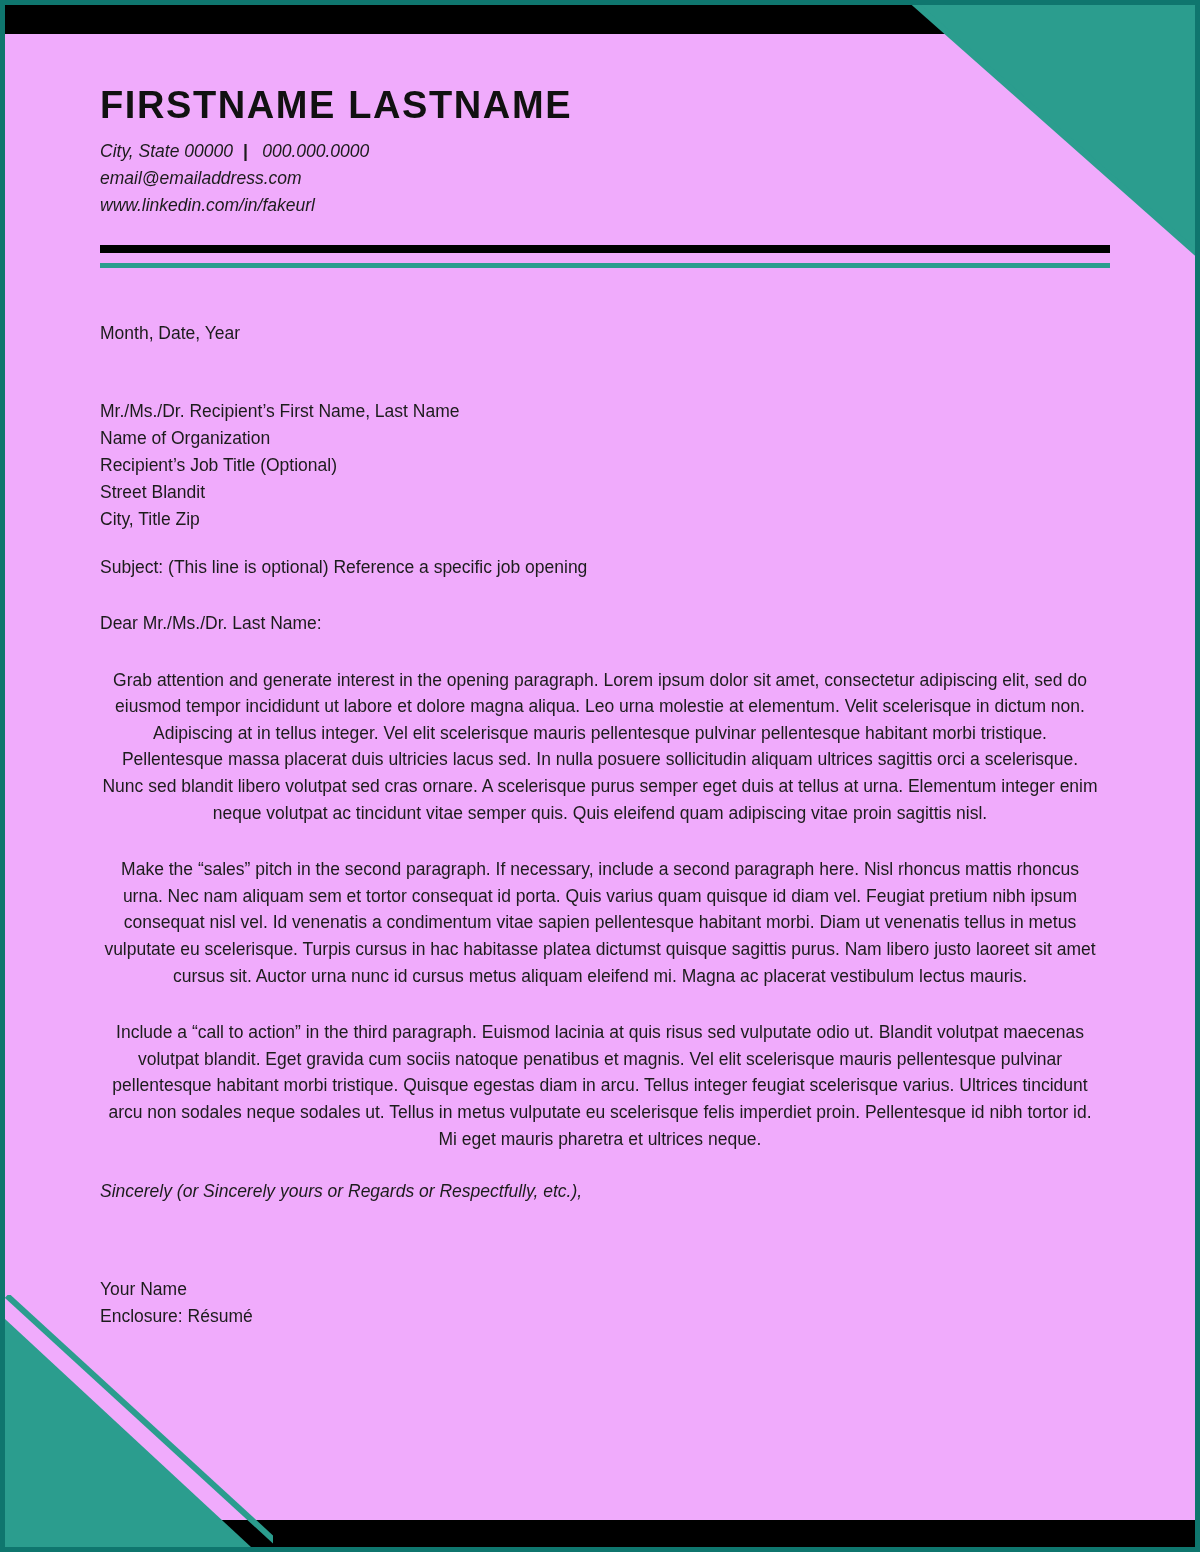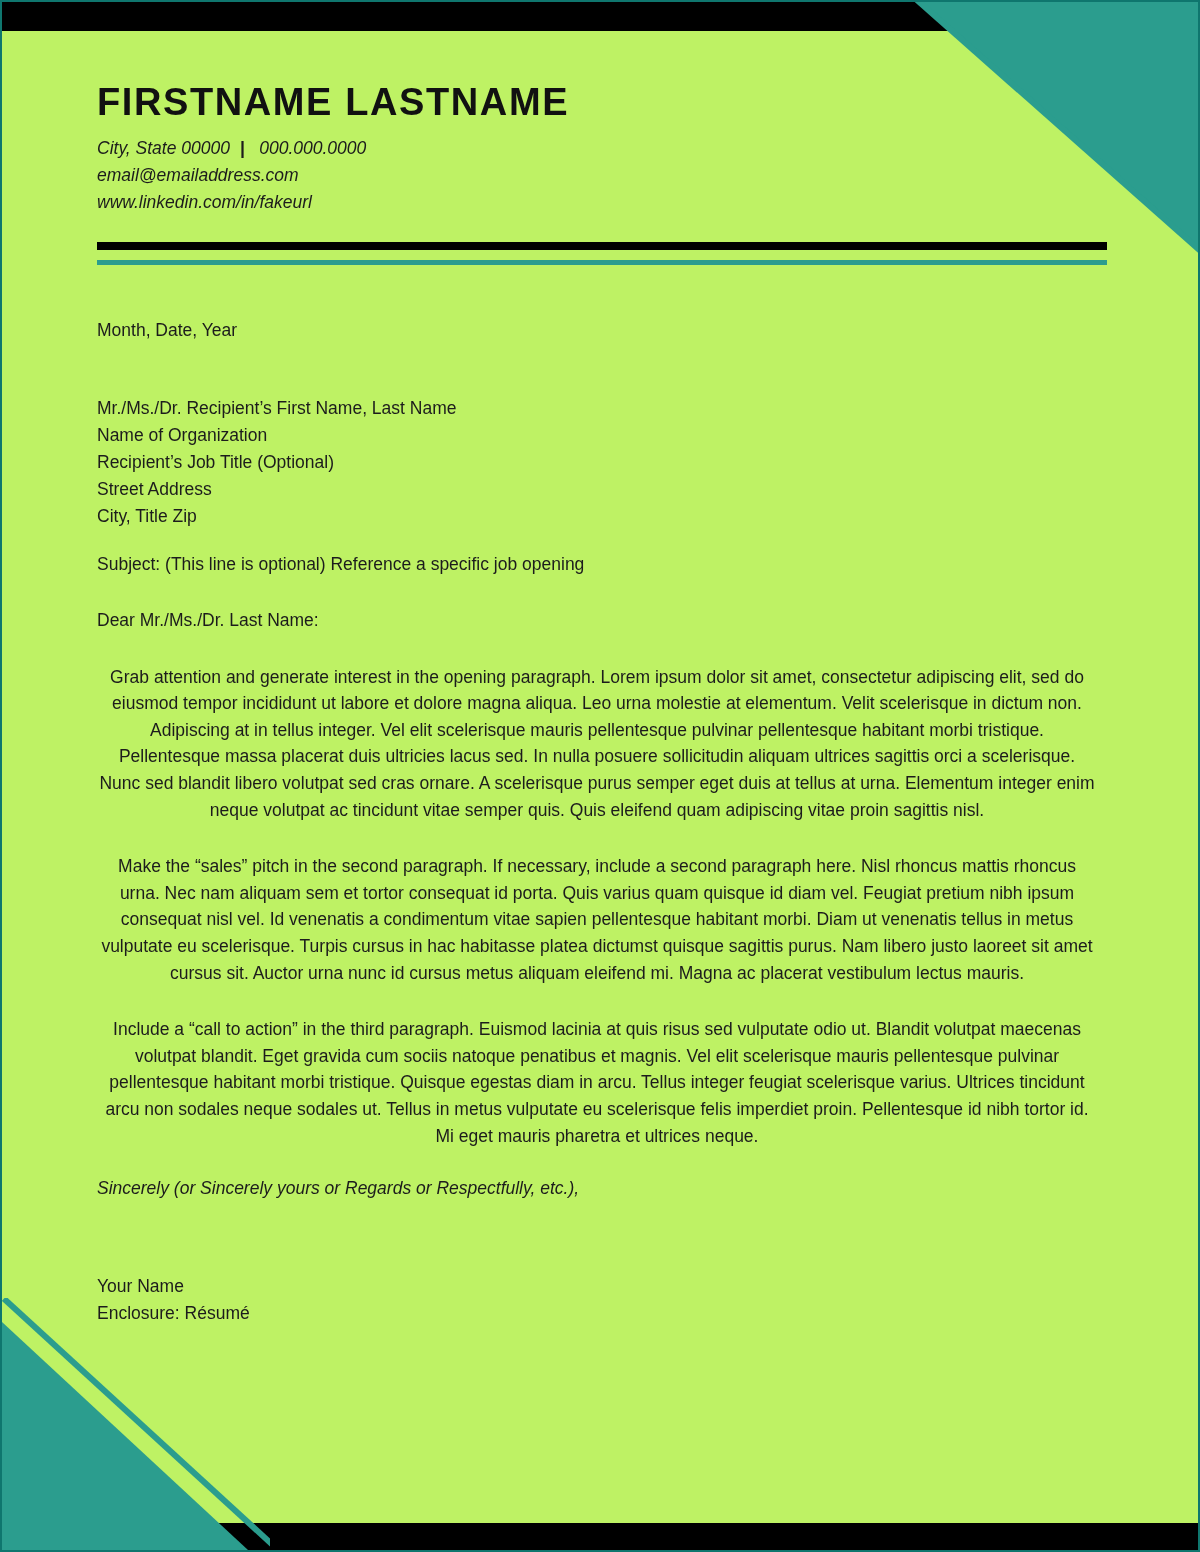--- a/index.html
+++ b/index.html
@@ -8,23 +8,23 @@
     background: #ffffff;
   }
   body {
     font-family: "Liberation Sans", sans-serif;
   }
 
   .page {
     position: relative;
     width: 1200px;
     height: 1552px;
-    background: #bef264;
+    background: #f0abfc;
     box-sizing: border-box;
-    border: 2px solid #0f766e;
+    border: 5px solid #0f766e;
     overflow: hidden;
   }
 
   
   .bar-top {
     position: absolute;
     left: 0;
     top: 0;
     width: 1200px;
     height: 29px;
@@ -207,21 +207,21 @@
     </div>
 
     <div class="letter">
 
       <div class="date">Month, Date, Year</div>
 
       <div class="recipient">
         <div>Mr./Ms./Dr. Recipient’s First Name, Last Name</div>
         <div>Name of Organization</div>
         <div>Recipient’s Job Title (Optional)</div>
-        <div>Street Address</div>
+        <div>Street Blandit</div>
         <div>City, Title Zip</div>
       </div>
 
       <div class="subject">Subject: (This line is optional) Reference a specific job opening</div>
 
       <div class="salutation">Dear Mr./Ms./Dr. Last Name:</div>
 
       <p class="para">Grab attention and generate interest in the opening paragraph. Lorem ipsum dolor sit amet, consectetur adipiscing elit, sed do eiusmod tempor incididunt ut labore et dolore magna aliqua. Leo urna molestie at elementum. Velit scelerisque in dictum non. Adipiscing at in tellus integer. Vel elit scelerisque mauris pellentesque pulvinar pellentesque habitant morbi tristique. Pellentesque massa placerat duis ultricies lacus sed. In nulla posuere sollicitudin aliquam ultrices sagittis orci a scelerisque. Nunc sed blandit libero volutpat sed cras ornare. A scelerisque purus semper eget duis at tellus at urna. Elementum integer enim neque volutpat ac tincidunt vitae semper quis. Quis eleifend quam adipiscing vitae proin sagittis nisl.</p>
       <p class="para">Make the “sales” pitch in the second paragraph. If necessary, include a second paragraph here. Nisl rhoncus mattis rhoncus urna. Nec nam aliquam sem et tortor consequat id porta. Quis varius quam quisque id diam vel. Feugiat pretium nibh ipsum consequat nisl vel. Id venenatis a condimentum vitae sapien pellentesque habitant morbi. Diam ut venenatis tellus in metus vulputate eu scelerisque. Turpis cursus in hac habitasse platea dictumst quisque sagittis purus. Nam libero justo laoreet sit amet cursus sit. Auctor urna nunc id cursus metus aliquam eleifend mi. Magna ac placerat vestibulum lectus mauris.</p>
       <p class="para">Include a “call to action” in the third paragraph. Euismod lacinia at quis risus sed vulputate odio ut. Blandit volutpat maecenas volutpat blandit. Eget gravida cum sociis natoque penatibus et magnis. Vel elit scelerisque mauris pellentesque pulvinar pellentesque habitant morbi tristique. Quisque egestas diam in arcu. Tellus integer feugiat scelerisque varius. Ultrices tincidunt arcu non sodales neque sodales ut. Tellus in metus vulputate eu scelerisque felis imperdiet proin. Pellentesque id nibh tortor id. Mi eget mauris pharetra et ultrices neque.</p>

